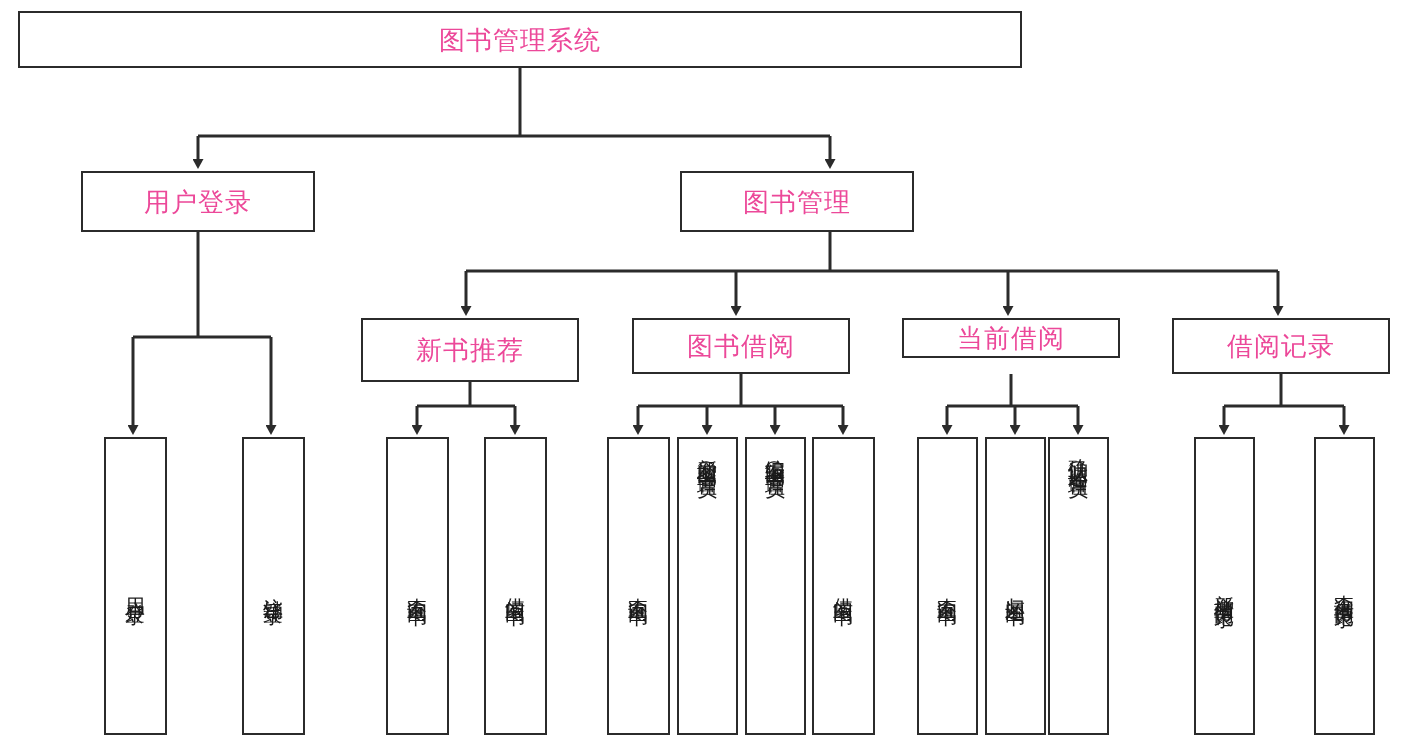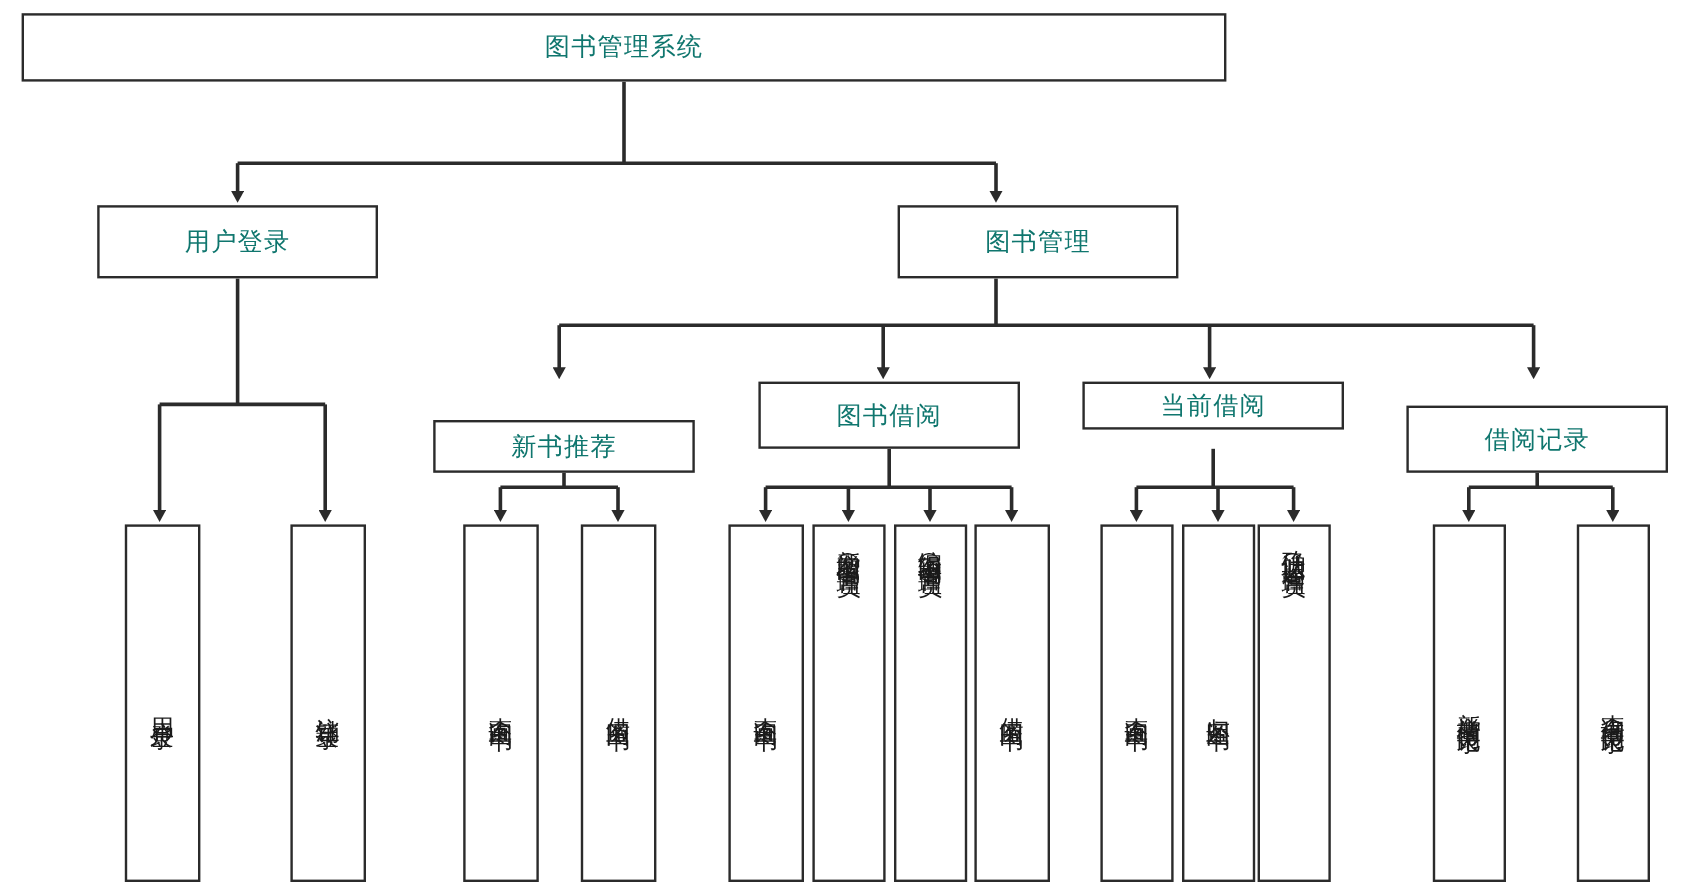--- a/index.html
+++ b/index.html
@@ -30,22 +30,22 @@
     border: 2px solid #2b2b2b;
     background: #ffffff;
     display: flex;
     align-items: center;
     justify-content: center;
   }
   .node.h {
     
   }
   .node.h .label {
-    font-size: 21px;
-    color: #0f766e;
+    font-size: 26px;
+    color: #ec4899;
     line-height: 1;
     letter-spacing: 1px;
     white-space: nowrap;
   }
   .node.v {
     
     align-items: flex-start;
     justify-content: center;
     padding-top: 4px;
   }
@@ -127,34 +127,34 @@
     </g>
   </svg>
 
   <div class="node h" style="left:18px;top:11px;width:1004px;height:57px;">
     <span class="label">图书管理系统</span>
   </div>
 
   <div class="node h" style="left:81px;top:171px;width:234px;height:61px;">
     <span class="label">用户登录</span>
   </div>
-  <div class="node h" style="left:748px;top:171px;width:234px;height:61px;">
+  <div class="node h" style="left:680px;top:171px;width:234px;height:61px;">
     <span class="label">图书管理</span>
   </div>
 
-  <div class="node h" style="left:361px;top:318px;width:218px;height:44px;margin-top:32px;">
+  <div class="node h" style="left:361px;top:318px;width:218px;height:64px;">
     <span class="label">新书推荐</span>
   </div>
   <div class="node h" style="left:632px;top:318px;width:218px;height:56px;">
     <span class="label">图书借阅</span>
   </div>
   <div class="node h" style="left:902px;top:318px;width:218px;height:40px;">
     <span class="label">当前借阅</span>
   </div>
-  <div class="node h" style="left:1172px;top:318px;width:218px;height:56px;margin-top:20px;">
+  <div class="node h" style="left:1172px;top:318px;width:218px;height:56px;">
     <span class="label">借阅记录</span>
   </div>
 
   <div class="node v mid" style="left:104px;top:437px;width:63px;height:298px;">
     <span class="label">用户登录</span>
   </div>
   <div class="node v mid" style="left:242px;top:437px;width:63px;height:298px;">
     <span class="label">注销登录</span>
   </div>
 

